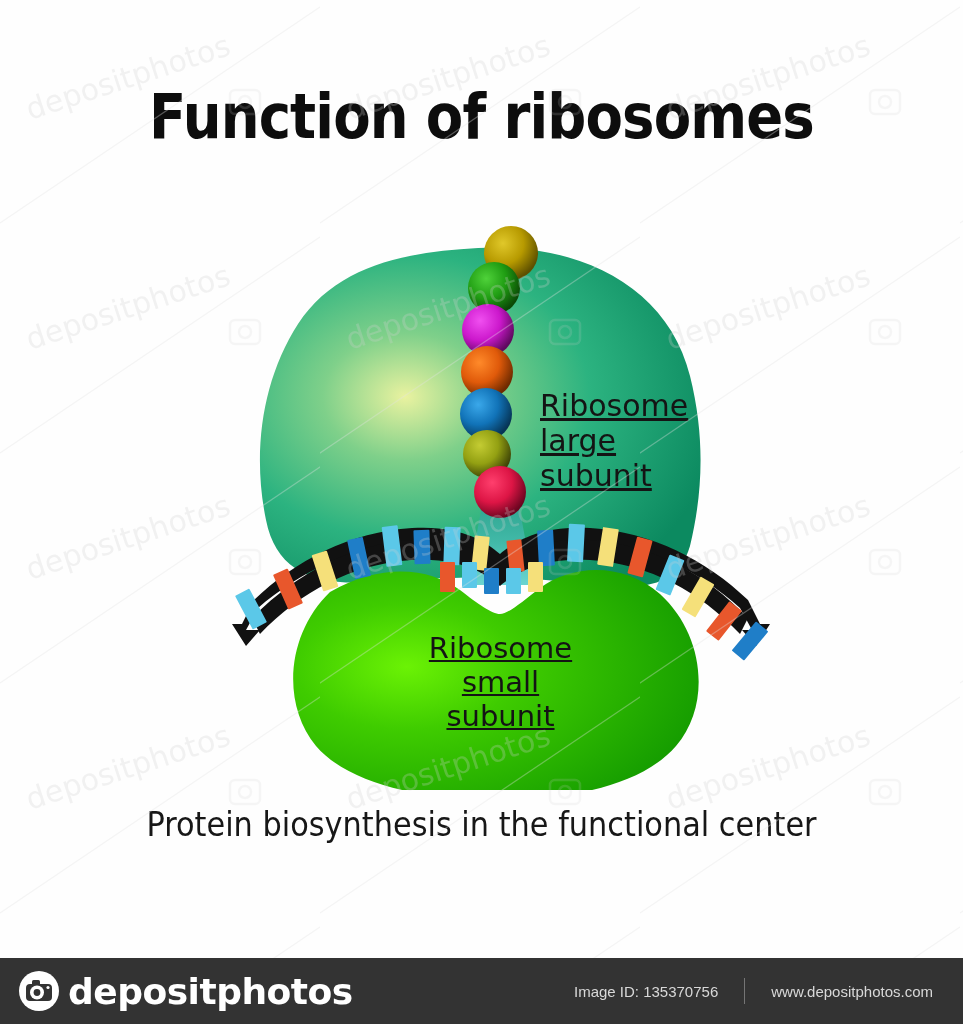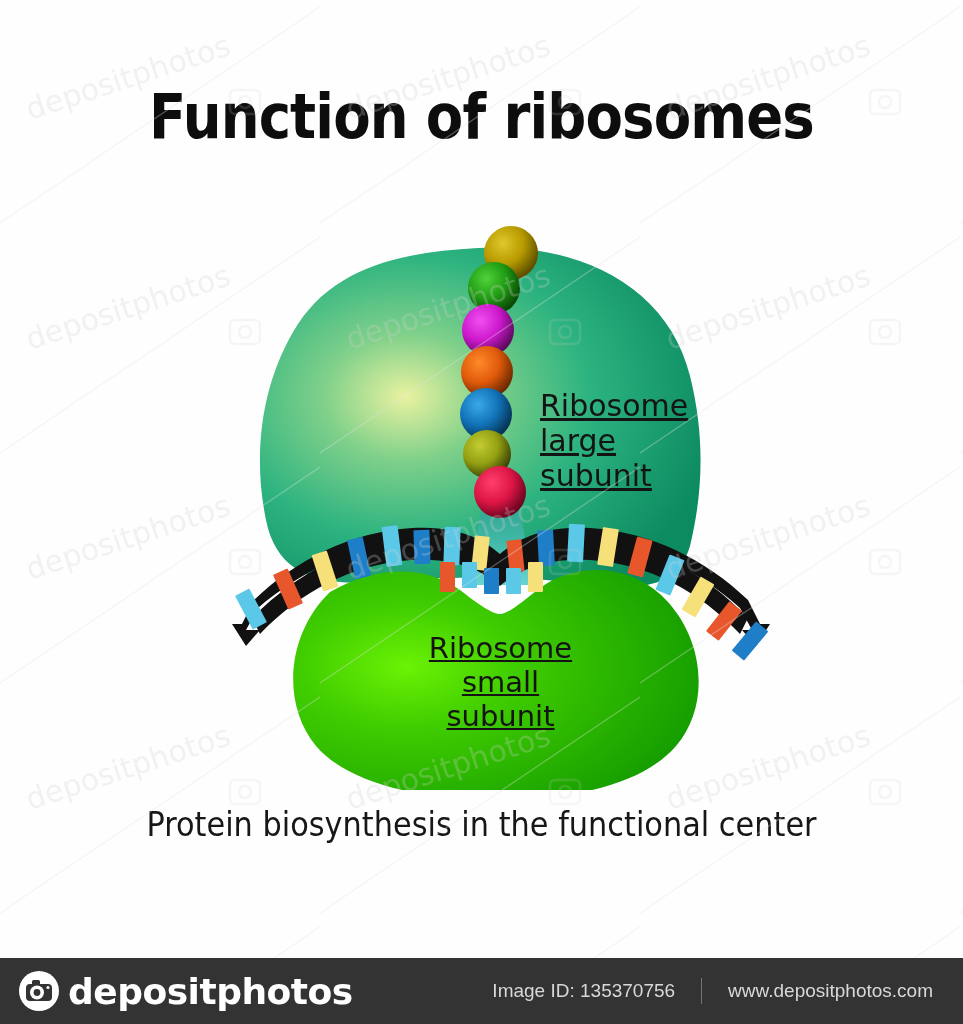--- a/index.html
+++ b/index.html
@@ -120,21 +120,21 @@
     font-size: 36px;
     color: #ffffff;
     letter-spacing: -0.5px;
   }
   .footer-right {
     margin-left: auto;
     margin-right: 30px;
     display: flex;
     align-items: center;
     font-family: "Liberation Sans", sans-serif;
-    font-size: 19px;
+    font-size: 15px;
     color: #d8d8d8;
   }
   .footer-sep {
     width: 1px;
     height: 26px;
     background: #757575;
     margin: 0 26px;
   }
 </style>
 </head>

